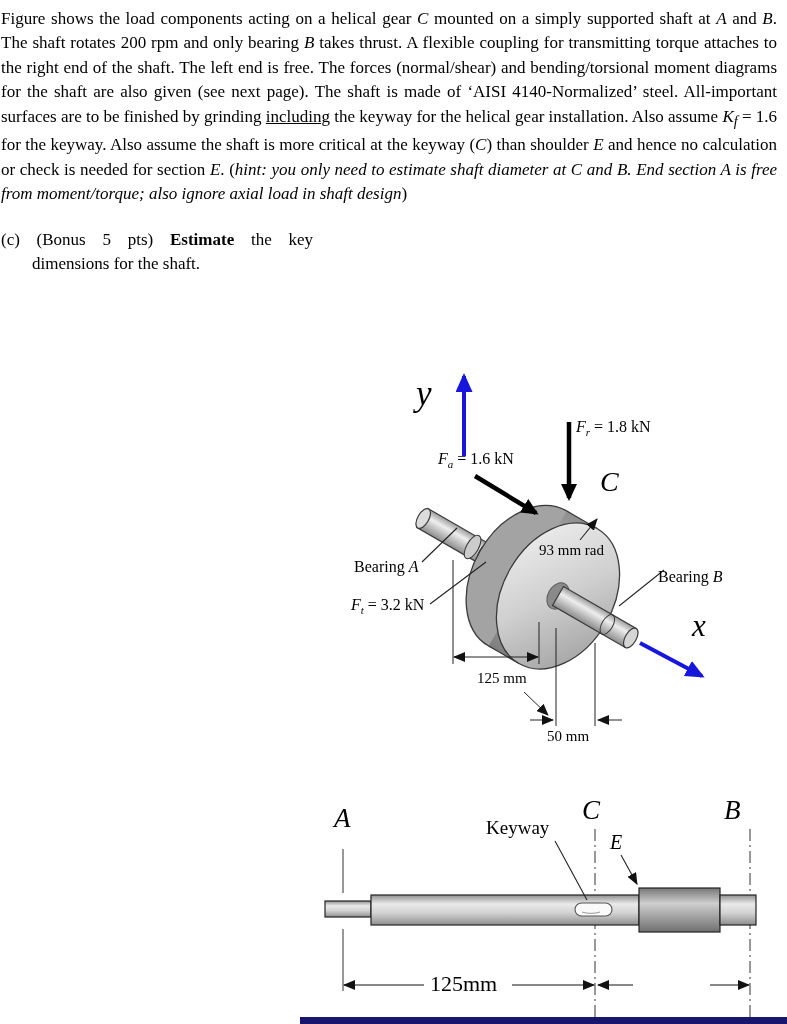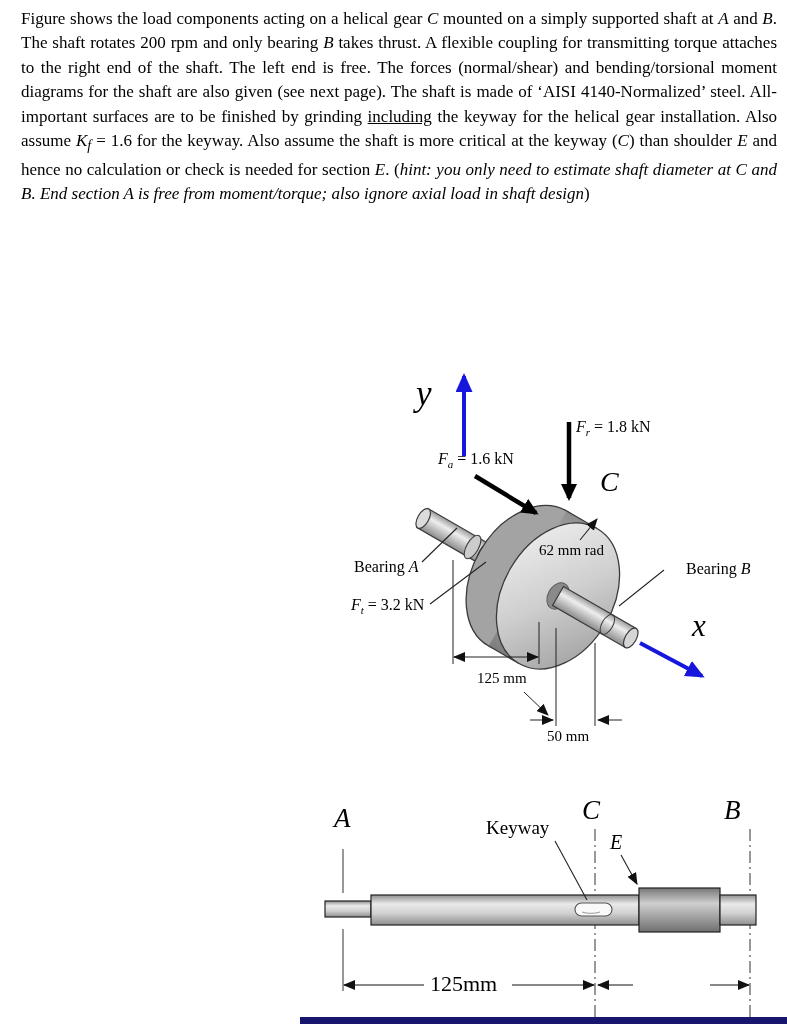--- a/index.html
+++ b/index.html
@@ -3,21 +3,21 @@
 <meta charset="utf-8">
 <style>
   * { margin:0; padding:0; box-sizing:border-box; }
   html,body { background:#ffffff; }
   body {
     width:787px; height:1024px; position:relative; overflow:hidden;
     font-family:"Liberation Serif", serif; color:#000;
   }
   .para {
     font-size:17px; line-height:24.4px; text-align:justify;
-    margin-left:21px; margin-right:10px;
+    margin-left:1px; margin-right:10px;
   }
   .intro { padding-top:7px; }
   .part { margin-top:21px; padding-left:31px; text-indent:-31px; }
   .part-c { width:312px; }
   .fig { position:absolute; }
   .fig3d { left:318px; top:356px; width:412px; height:402px; }
   .fig2d { left:308px; top:793px; width:472px; height:232px; }
   .fig svg { position:absolute; left:0; top:0; }
   .lbl { position:absolute; font-size:16px; line-height:1.15; white-space:nowrap; color:#000; }
   .lbl sub { font-size:0.68em; }
@@ -31,20 +31,21 @@
   .sz31 { font-size:31px; }
   .sz35 { font-size:35px; }
   .band { position:absolute; left:300px; top:1017px; width:487px; height:7px; background:#16166e; }
 </style>
 </head>
 <body>
 
 <div class="page">
 
   <p class="para intro">Figure shows the load components acting on a helical gear <i>C</i> mounted on a simply supported shaft at <i>A</i> and <i>B</i>. The shaft rotates 200 rpm and only bearing <i>B</i> takes thrust. A flexible coupling for transmitting torque attaches to the right end of the shaft. The left end is free. The forces (normal/shear) and bending/torsional moment diagrams for the shaft are also given (see next page). The shaft is made of ‘AISI 4140-Normalized’ steel. All-important surfaces are to be finished by grinding <u>including</u> the keyway for the helical gear installation. Also assume <i>K<sub>f</sub></i> = 1.6 for the keyway. Also assume the shaft is more critical at the keyway (<i>C</i>) than shoulder <i>E</i> and hence no calculation or check is needed for section <i>E</i>. (<i>hint: you only need to estimate shaft diameter at C and B. End section A is free from moment/torque; also ignore axial load in shaft design</i>)</p>
+  <p class="para part part-c">(c) (Bonus 5 pts) <b>Estimate</b> the key dimensions for the shaft.</p>
 
   <div class="fig fig3d">
     <svg width="412" height="402" viewBox="0 0 412 402">
       <defs>
         <marker id="ar" orient="auto-start-reverse" markerUnits="userSpaceOnUse" markerWidth="12" markerHeight="10" refX="11" refY="5">
           <path d="M0,0 L12,5 L0,10 Z" fill="#111"></path>
         </marker>
         <marker id="af" orient="auto" markerUnits="userSpaceOnUse" markerWidth="17" markerHeight="16" refX="14" refY="8">
           <path d="M0,0 L17,8 L0,16 Z" fill="#000000"></path>
         </marker>
@@ -113,23 +114,23 @@
         <line x1="212" y1="364" x2="235" y2="364" stroke="#222" stroke-width="1" marker-end="url(#ar)"></line>
         <line x1="304" y1="364" x2="280" y2="364" stroke="#222" stroke-width="1" marker-end="url(#ar)"></line>
         <line x1="206" y1="336" x2="230" y2="359" stroke="#222" stroke-width="1" marker-end="url(#ar)"></line>
       </g>
     </svg>
 
     <div class="lbl it sz35" style="left:98px; top:18px;">y</div>
     <div class="lbl" style="left:258px; top:62px;"><i>F</i><sub><i>r</i></sub> = 1.8 kN</div>
     <div class="lbl" style="left:120px; top:94px;"><i>F</i><sub><i>a</i></sub> = 1.6 kN</div>
     <div class="lbl it sz28" style="left:282px; top:110px;">C</div>
-    <div class="lbl sz15" style="left:221px; top:186px;">62 mm rad</div>
+    <div class="lbl sz15" style="left:221px; top:186px;">93 mm rad</div>
     <div class="lbl" style="left:36px; top:202px;">Bearing <i>A</i></div>
-    <div class="lbl" style="left:340px; top:204px;margin-left:28px;">Bearing <i>B</i></div>
+    <div class="lbl" style="left:340px; top:212px;">Bearing <i>B</i></div>
     <div class="lbl" style="left:33px; top:240px;"><i>F</i><sub><i>t</i></sub> = 3.2 kN</div>
     <div class="lbl sz15" style="left:159px; top:314px;">125 mm</div>
     <div class="lbl sz15" style="left:229px; top:372px;">50 mm</div>
     <div class="lbl it sz31" style="left:374px; top:252px;">x</div>
   </div>
 
   <div class="fig fig2d">
     <svg width="472" height="232" viewBox="0 0 472 232">
       <defs>
         <marker id="ar2" orient="auto-start-reverse" markerUnits="userSpaceOnUse" markerWidth="12" markerHeight="10" refX="11" refY="5">

